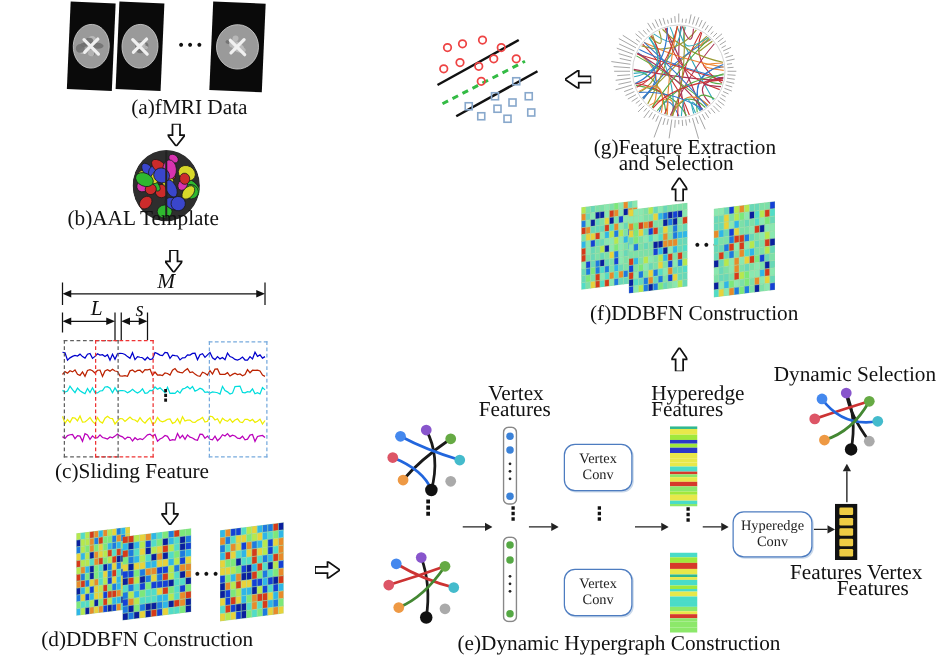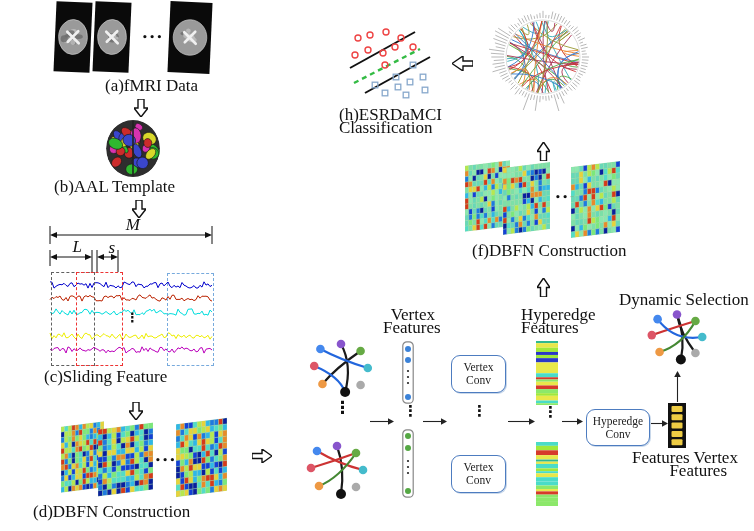--- a/index.html
+++ b/index.html
@@ -111,21 +111,21 @@
         <ellipse cx="37.57493770901704" cy="43.874345059237285" rx="5.750271738157608" ry="5.7410942178219555" fill="#3a46cc" stroke="#1a1a1a" stroke-width="0.6" transform="rotate(60.631382265128195 37.57493770901704 43.874345059237285)"></ellipse>
         <ellipse cx="20.040038858037637" cy="22.578845552816002" rx="3.8628122011432424" ry="6.274970501847565" fill="#d8d82a" stroke="#1a1a1a" stroke-width="0.6" transform="rotate(39.38355197198689 20.040038858037637 22.578845552816002)"></ellipse>
         <ellipse cx="10.558959945112864" cy="24.69140729907609" rx="7.402188492007554" ry="5.177415231312625" fill="#2fb82f" stroke="#1a1a1a" stroke-width="0.6" transform="rotate(24.000426339916885 10.558959945112864 24.69140729907609)"></ellipse>
         <ellipse cx="30.702526659746493" cy="16.594058324221095" rx="7.71560662810225" ry="5.4254452514695" fill="#d833b0" stroke="#1a1a1a" stroke-width="0.6" transform="rotate(86.06877377489582 30.702526659746493 16.594058324221095)"></ellipse>
         <ellipse cx="42.75347627674022" cy="24.01023762020108" rx="4.469921679934487" ry="4.044557234924286" fill="#cc2b2b" stroke="#1a1a1a" stroke-width="0.6" transform="rotate(80.43204721994698 42.75347627674022 24.01023762020108)"></ellipse>
         <ellipse cx="24.25000719698846" cy="21.329234844275216" rx="6.4121251773322" ry="5.884301854250952" fill="#3a46cc" stroke="#1a1a1a" stroke-width="0.6" transform="rotate(26.46202930016443 24.25000719698846 21.329234844275216)"></ellipse>
         <ellipse cx="45.654666078404745" cy="34.959131844889626" rx="3.9909828015370294" ry="6.2265991336433215" fill="#d8d82a" stroke="#1a1a1a" stroke-width="0.6" transform="rotate(41.827953674364835 45.654666078404745 34.959131844889626)"></ellipse>
         <line x1="28" y1="2" x2="28" y2="57" stroke="#222" stroke-width="1.6"></line>
       </svg>
     </div>
-  <div class="lbl" style="left:54px;top:181px;width:120px">(b)AAL Template</div>
+  <div class="lbl" style="left:54px;top:169px;width:120px">(b)AAL Template</div>
   <div class="abs" style="left:132px;top:200px">
       <svg width="14" height="18" viewBox="0 0 14 18">
         <polygon points="4,0 10,0 10,9 14,9 7,18 0,9 4,9" fill="#fff" stroke="#111" stroke-width="1.4" stroke-linejoin="miter"></polygon>
       </svg>
     </div>
 
   <div class="abs" style="left:45px;top:220px">
       <svg width="170" height="148" viewBox="0 0 170 148">
         <line x1="11" y1="15" x2="161" y2="15" stroke="#111" stroke-width="1"></line>
         <polygon points="5,15 12,12 12,18" fill="#111"></polygon>
@@ -601,21 +601,21 @@
         <rect x="17" y="66.91666666666666" width="4.25" height="6.083333333333333" fill="#0a1f9e" stroke="#9cd9a0" stroke-width="0.35"></rect>
         <rect x="21.25" y="66.91666666666666" width="4.25" height="6.083333333333333" fill="#7ce87a" stroke="#9cd9a0" stroke-width="0.35"></rect>
         <rect x="25.5" y="66.91666666666666" width="4.25" height="6.083333333333333" fill="#52dcc8" stroke="#9cd9a0" stroke-width="0.35"></rect>
         <rect x="29.75" y="66.91666666666666" width="4.25" height="6.083333333333333" fill="#7ce87a" stroke="#9cd9a0" stroke-width="0.35"></rect>
         <rect x="34" y="66.91666666666666" width="4.25" height="6.083333333333333" fill="#1e7ae0" stroke="#9cd9a0" stroke-width="0.35"></rect>
         <rect x="38.25" y="66.91666666666666" width="4.25" height="6.083333333333333" fill="#e8d23a" stroke="#9cd9a0" stroke-width="0.35"></rect>
         <rect x="42.5" y="66.91666666666666" width="4.25" height="6.083333333333333" fill="#e88a2a" stroke="#9cd9a0" stroke-width="0.35"></rect>
         <rect x="46.75" y="66.91666666666666" width="4.25" height="6.083333333333333" fill="#e8d23a" stroke="#9cd9a0" stroke-width="0.35"></rect>
       </svg>
     </div>
-  <div class="lbl" style="left:33px;top:506px;width:140px">(d)DBFN Construction</div>
+  <div class="lbl" style="left:33px;top:506px;width:140px">(d)DDBFN Construction</div>
   <div class="abs" style="left:252px;top:449px">
       <svg width="20" height="14" viewBox="0 0 20 14">
         <polygon points="0,4.5 10,4.5 10,0 20,7 10,14 10,9.5 0,9.5" fill="#fff" stroke="#111" stroke-width="1.4" stroke-linejoin="miter"></polygon>
       </svg>
     </div>
 
   <div class="abs" style="left:307px;top:335px">
       <svg width="68" height="66" viewBox="0 0 68 66">
         <path d="M34 9 Q45.33333333333333 30 38.12121212121212 57" fill="none" stroke="#1a1a1a" stroke-width="2.2" stroke-linecap="round"></path>
         <path d="M53.57575757575758 16 Q28.848484848484848 33 15.454545454545453 49" fill="none" stroke="#1a1a1a" stroke-width="2.2" stroke-linecap="round"></path>
@@ -803,20 +803,21 @@
         <circle cx="12.606060606060606" cy="13.151515151515152" r="4.3" fill="#4488ee"></circle>
         <circle cx="32" cy="8.454545454545455" r="4.3" fill="#8855cc"></circle>
         <circle cx="50.42424242424242" cy="15.030303030303031" r="4.3" fill="#66aa44"></circle>
         <circle cx="57.21212121212121" cy="31" r="4.3" fill="#44bbcc"></circle>
         <circle cx="50.42424242424242" cy="46.96969696969697" r="4.3" fill="#aaaaaa"></circle>
         <circle cx="35.87878787878788" cy="53.54545454545455" r="5" fill="#111111"></circle>
         <circle cx="14.545454545454547" cy="46.03030303030303" r="4.3" fill="#ee9944"></circle>
         <circle cx="6.787878787878788" cy="29.121212121212125" r="4.3" fill="#dd5566"></circle>
       </svg>
     </div>
+  <div class="lbl" style="left:366px;top:509px;width:225px">(e)Dynamic Hypergraph Construction</div>
   <div class="abs" style="left:537px;top:278px">
       <svg width="13" height="19" viewBox="0 0 13 19">
         <polygon points="6.5,0 13,9.5 9.5,9.5 9.5,19 3.5,19 3.5,9.5 0,9.5" fill="#fff" stroke="#111" stroke-width="1.4" stroke-linejoin="miter"></polygon>
       </svg>
     </div>
 
   <div class="mat" style="left:465px;top:163px">
       <svg width="45" height="66" viewBox="0 0 45 66">
         <rect x="0" y="0" width="3.75" height="5.5" fill="#b6e84e" stroke="#9cd9a0" stroke-width="0.35"></rect>
         <rect x="3.75" y="0" width="3.75" height="5.5" fill="#7ce0a8" stroke="#9cd9a0" stroke-width="0.35"></rect>
@@ -1254,21 +1255,21 @@
         <rect x="16.333333333333332" y="65.08333333333334" width="4.083333333333333" height="5.916666666666667" fill="#1e7ae0" stroke="#9cd9a0" stroke-width="0.35"></rect>
         <rect x="20.416666666666664" y="65.08333333333334" width="4.083333333333333" height="5.916666666666667" fill="#7ce87a" stroke="#9cd9a0" stroke-width="0.35"></rect>
         <rect x="24.5" y="65.08333333333334" width="4.083333333333333" height="5.916666666666667" fill="#1e7ae0" stroke="#9cd9a0" stroke-width="0.35"></rect>
         <rect x="28.583333333333332" y="65.08333333333334" width="4.083333333333333" height="5.916666666666667" fill="#7ce0a8" stroke="#9cd9a0" stroke-width="0.35"></rect>
         <rect x="32.666666666666664" y="65.08333333333334" width="4.083333333333333" height="5.916666666666667" fill="#0a1f9e" stroke="#9cd9a0" stroke-width="0.35"></rect>
         <rect x="36.75" y="65.08333333333334" width="4.083333333333333" height="5.916666666666667" fill="#7ce0a8" stroke="#9cd9a0" stroke-width="0.35"></rect>
         <rect x="40.83333333333333" y="65.08333333333334" width="4.083333333333333" height="5.916666666666667" fill="#8ae8b0" stroke="#9cd9a0" stroke-width="0.35"></rect>
         <rect x="44.916666666666664" y="65.08333333333334" width="4.083333333333333" height="5.916666666666667" fill="#1440d6" stroke="#9cd9a0" stroke-width="0.35"></rect>
       </svg>
     </div>
-  <div class="lbl" style="left:472px;top:245px;width:145px">(f)DBFN Construction</div>
+  <div class="lbl" style="left:472px;top:245px;width:145px">(f)DDBFN Construction</div>
   <div class="abs" style="left:537px;top:142px">
       <svg width="13" height="19" viewBox="0 0 13 19">
         <polygon points="6.5,0 13,9.5 9.5,9.5 9.5,19 3.5,19 3.5,9.5 0,9.5" fill="#fff" stroke="#111" stroke-width="1.4" stroke-linejoin="miter"></polygon>
       </svg>
     </div>
 
   <div class="abs" style="left:489px;top:3px">
       <svg width="108" height="108" viewBox="0 0 108 108">
         <circle cx="54" cy="54" r="37" fill="#fff" stroke="#c4c4c4" stroke-width="0.6"></circle>
         <line x1="93" y1="54" x2="100.05881186947227" y2="54" stroke="#999" stroke-width="0.7"></line>
@@ -1412,20 +1413,24 @@
         <path d="M73.3 84.4 Q48.9 69.4 22.2 70.9" fill="none" stroke="#3377cc" stroke-width="0.9"></path>
         <path d="M89.9 56.8 Q55.1 60.5 36.8 85.6" fill="none" stroke="#55aa44" stroke-width="0.9"></path>
         <path d="M21.9 70.3 Q45.2 56.1 40.1 87.2" fill="none" stroke="#ee8833" stroke-width="0.9"></path>
         <path d="M56.1 89.9 Q58.0 63.6 67.4 87.4" fill="none" stroke="#33aabb" stroke-width="0.9"></path>
         <path d="M56.8 18.1 Q64.3 37.8 65.8 20.0" fill="none" stroke="#aa3355" stroke-width="0.9"></path>
         <path d="M31.1 26.2 Q44.0 39.2 38.3 21.6" fill="none" stroke="#999933" stroke-width="0.9"></path>
         <path d="M89.3 60.9 Q49.2 64.3 33.3 83.5" fill="none" stroke="#cc3333" stroke-width="0.9"></path>
         <path d="M76.5 82.1 Q54.2 56.4 26.4 30.9" fill="none" stroke="#3377cc" stroke-width="0.9"></path>
       </svg>
     </div>
+  <div class="lbl" style="left:475px;top:112px;width:112px">
+    <div>(g)Feature Extraction</div>
+    <div>and Selection</div>
+  </div>
 
   <div class="abs" style="left:338px;top:20px">
       <svg width="100" height="85" viewBox="0 0 100 85">
         <line x1="12" y1="48" x2="77" y2="12" stroke="#111111" stroke-width="2"></line>
         <line x1="27" y1="73" x2="92" y2="37" stroke="#111111" stroke-width="2"></line>
         <line x1="16" y1="63" x2="82" y2="29" stroke="#33bb44" stroke-width="2.4" stroke-dasharray="5,4"></line>
         <circle cx="20" cy="18" r="3" fill="none" stroke="#ee4444" stroke-width="1.4"></circle>
         <circle cx="32" cy="15" r="3" fill="none" stroke="#ee4444" stroke-width="1.4"></circle>
         <circle cx="48" cy="12" r="3" fill="none" stroke="#ee4444" stroke-width="1.4"></circle>
         <circle cx="63" cy="18" r="3" fill="none" stroke="#ee4444" stroke-width="1.4"></circle>
@@ -1439,23 +1444,19 @@
         <rect x="55.2" y="54.2" width="5.6" height="5.6" fill="none" stroke="#88a8cc" stroke-width="1.3"></rect>
         <rect x="34.2" y="62.2" width="5.6" height="5.6" fill="none" stroke="#88a8cc" stroke-width="1.3"></rect>
         <rect x="44.2" y="70.2" width="5.6" height="5.6" fill="none" stroke="#88a8cc" stroke-width="1.3"></rect>
         <rect x="57.2" y="64.2" width="5.6" height="5.6" fill="none" stroke="#88a8cc" stroke-width="1.3"></rect>
         <rect x="69.2" y="59.2" width="5.6" height="5.6" fill="none" stroke="#88a8cc" stroke-width="1.3"></rect>
         <rect x="82.2" y="54.2" width="5.6" height="5.6" fill="none" stroke="#88a8cc" stroke-width="1.3"></rect>
         <rect x="84.2" y="67.2" width="5.6" height="5.6" fill="none" stroke="#88a8cc" stroke-width="1.3"></rect>
         <rect x="65.2" y="72.2" width="5.6" height="5.6" fill="none" stroke="#88a8cc" stroke-width="1.3"></rect>
       </svg>
     </div>
-  <div class="lbl" style="left:339px;top:109px;width:90px">
-    <div>(h)ESRDaMCI</div>
-    <div>Classification</div>
-  </div>
   <div class="abs" style="left:452px;top:56px">
       <svg width="21" height="15" viewBox="0 0 21 15">
         <polygon points="21,5 11,5 11,0 0,7.5 11,15 11,10 21,10" fill="#fff" stroke="#111" stroke-width="1.4" stroke-linejoin="miter"></polygon>
       </svg>
     </div>
 
 </div>
 
 </body></html>

